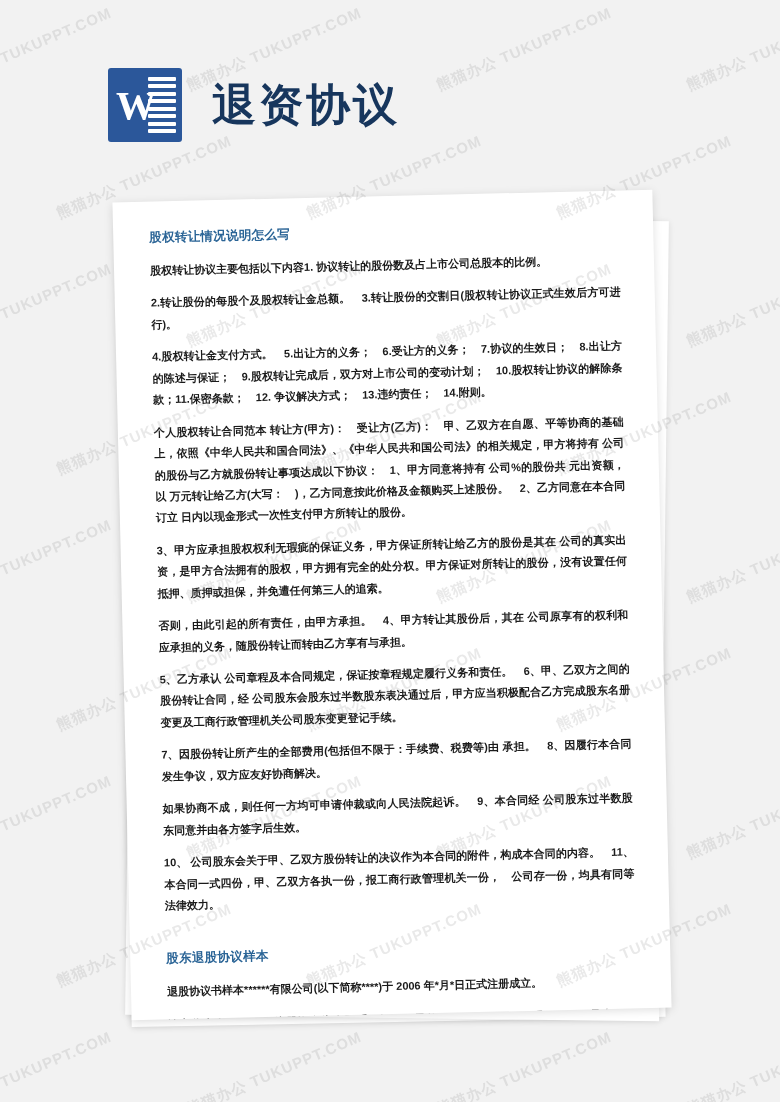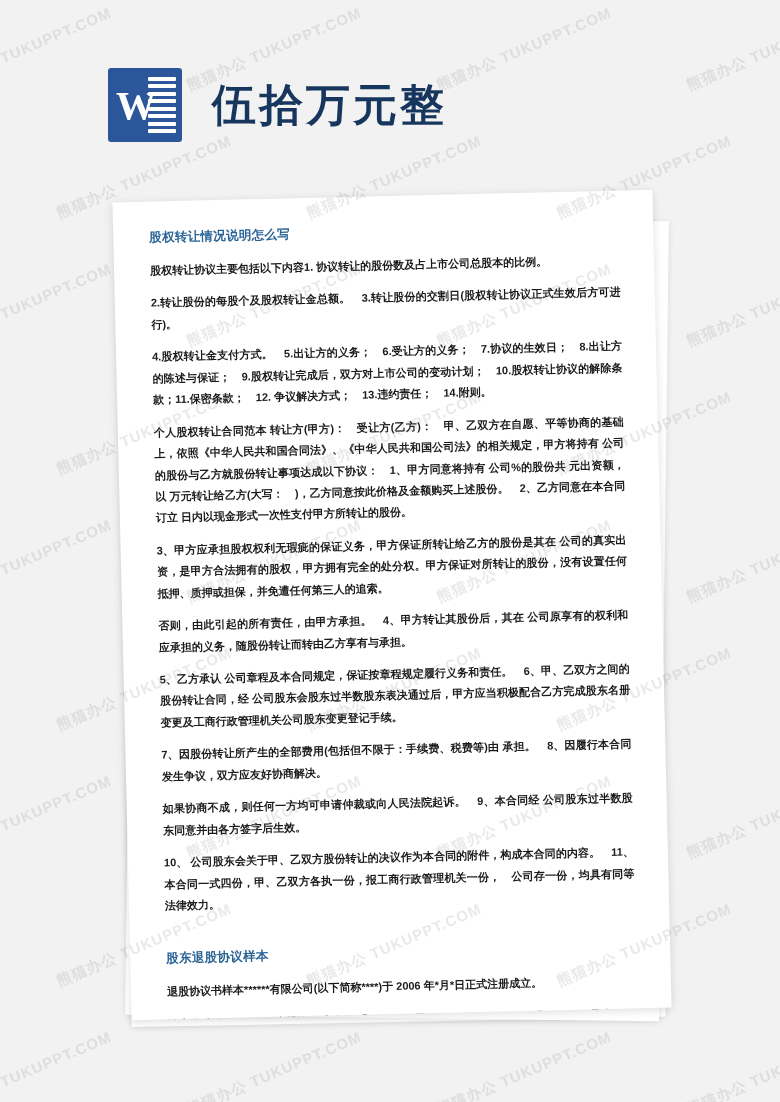--- a/index.html
+++ b/index.html
@@ -141,21 +141,21 @@
         <i></i>
           <i></i>
           <i></i>
           <i></i>
           <i></i>
           <i></i>
           <i></i>
           <i></i>
       </span>
     </div>
-    <div class="doc-title">伍拾万元整</div>
+    <div class="doc-title">退资协议</div>
   </div>
 
   <div class="paper-back2"></div>
   <div class="paper-back1"></div>
 
   <div class="paper">
     <h2 class="sec-title">股权转让情况说明怎么写</h2>
 
     <p class="para">股权转让协议主要包括以下内容1. 协议转让的股份数及占上市公司总股本的比例。</p>
     <p class="para">2.转让股份的每股个及股权转让金总额。　3.转让股份的交割日(股权转让协议正式生效后方可进行)。</p>

